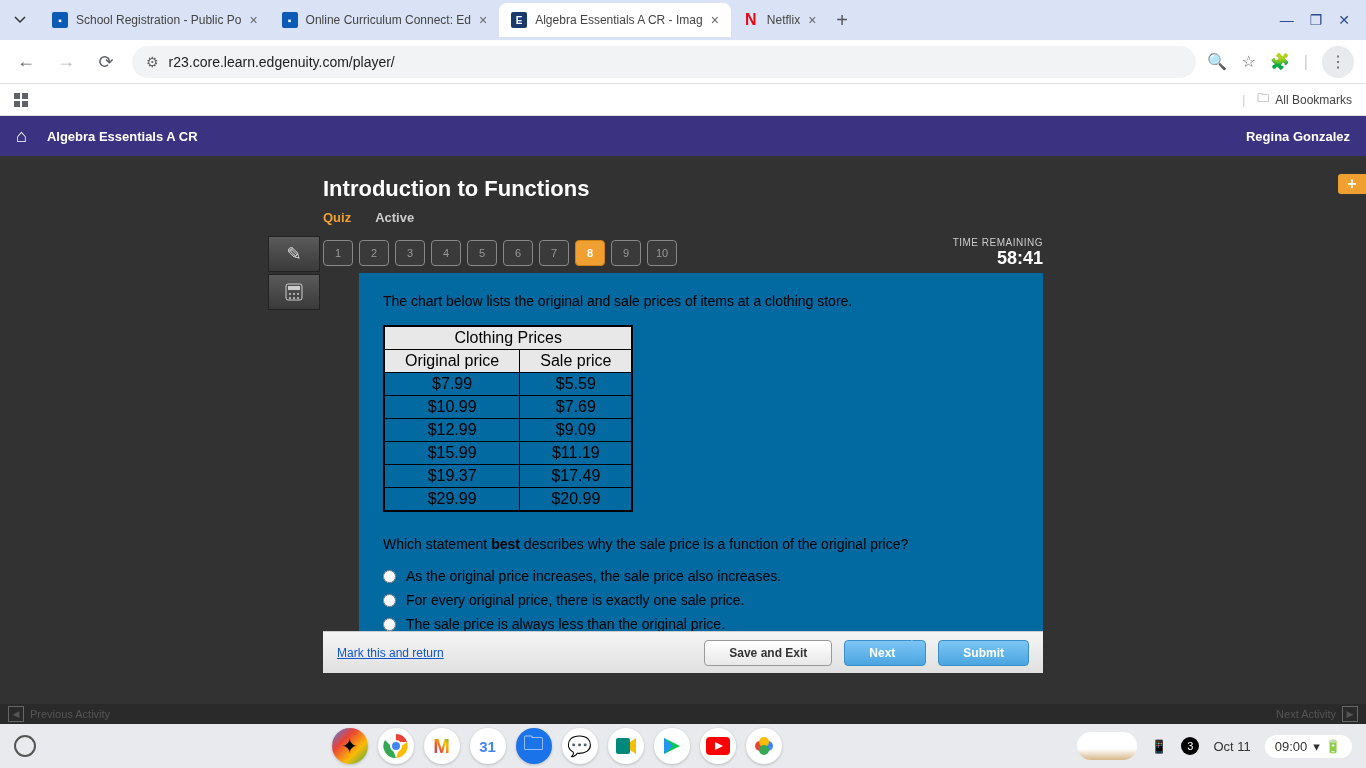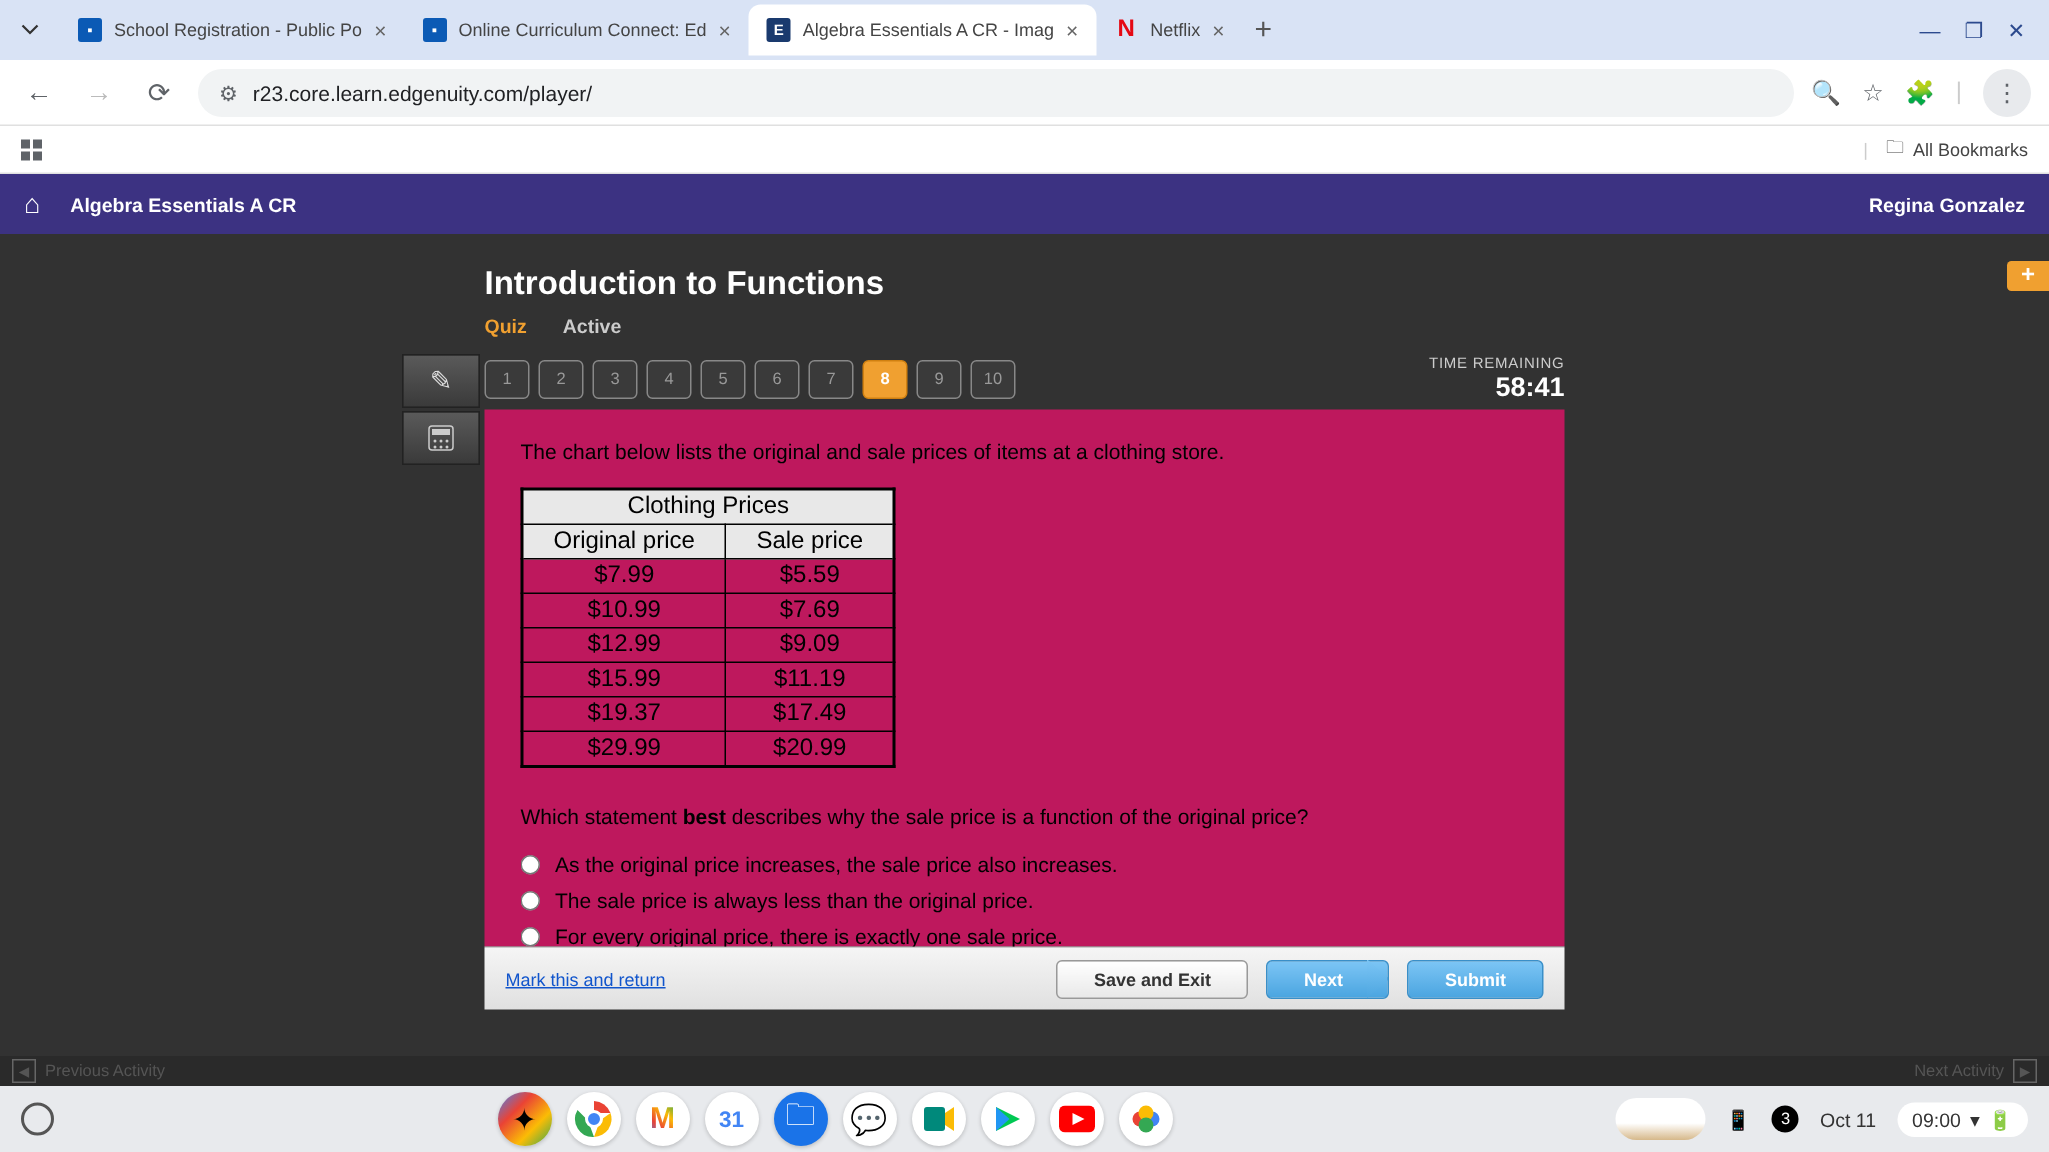--- a/index.html
+++ b/index.html
@@ -50,21 +50,21 @@
 .tools-panel { position: absolute; left: 268px; top: 80px; display: flex; flex-direction: column; gap: 2px; }
 .tool-btn { width: 52px; height: 36px; background: linear-gradient(#5a5a5a, #3a3a3a); border: 1px solid #222; display: flex; align-items: center; justify-content: center; cursor: pointer; color: #ddd; font-size: 18px; }
 
 .question-nav { display: flex; gap: 6px; margin-bottom: 4px; align-items: center; }
 .q-num { width: 30px; height: 26px; border: 1px solid #888; border-radius: 4px; display: flex; align-items: center; justify-content: center; color: #999; font-size: 11px; cursor: pointer; background: #3a3a3a; }
 .q-num.current { background: #f0a030; border-color: #d08010; color: #fff; font-weight: bold; }
 .timer-block { margin-left: auto; text-align: right; color: #fff; }
 .timer-label { font-size: 10px; color: #ccc; letter-spacing: 0.5px; }
 .timer-value { font-size: 18px; font-weight: bold; }
 
-.question-panel { background: #be185d; padding: 20px 24px 10px; font-size: 14px; color: #000; height: 358px; overflow: hidden; }
+.question-panel { background: #0369a1; padding: 20px 24px 10px; font-size: 14px; color: #000; height: 358px; overflow: hidden; margin-left: 36px; }
 .q-intro { margin-bottom: 16px; }
 .price-table { border-collapse: collapse; border: 2px solid #000; margin-bottom: 24px; }
 .price-table th, .price-table td { border: 1px solid #000; padding: 2px 20px; text-align: center; font-size: 16px; }
 .price-table .title-row th { background: #e8e8e8; font-weight: normal; }
 .price-table .header-row th { background: #e8e8e8; font-weight: normal; }
 .q-text { margin-bottom: 16px; }
 .q-text b { font-weight: bold; }
 .options { display: flex; flex-direction: column; gap: 8px; }
 .option { display: flex; align-items: center; gap: 10px; }
 .option input { cursor: pointer; }
@@ -253,25 +253,25 @@
       <div class="q-text">
         <span>Which statement </span><b>best</b><span> describes why the sale price is a function of the original price?</span>
       </div>
       <div class="options">
         <label class="option">
             <input type="radio" name="ans" style="">
             <span>As the original price increases, the sale price also increases.</span>
           </label>
         <label class="option">
             <input type="radio" name="ans" style="">
-            <span>The sale price is always less than the original price.</span>
+            <span>For every original price, there is exactly one sale price.</span>
           </label>
         <label class="option">
             <input type="radio" name="ans" style="">
-            <span>For every original price, there is exactly one sale price.</span>
+            <span>The sale price is always less than the original price.</span>
           </label>
         <label class="option">
             <input type="radio" name="ans" style="">
             <span>The sales price is never less than zero.</span>
           </label>
       </div>
     </div>
 
     <div class="action-bar">
       <span class="mark-link">Mark this and return</span>

